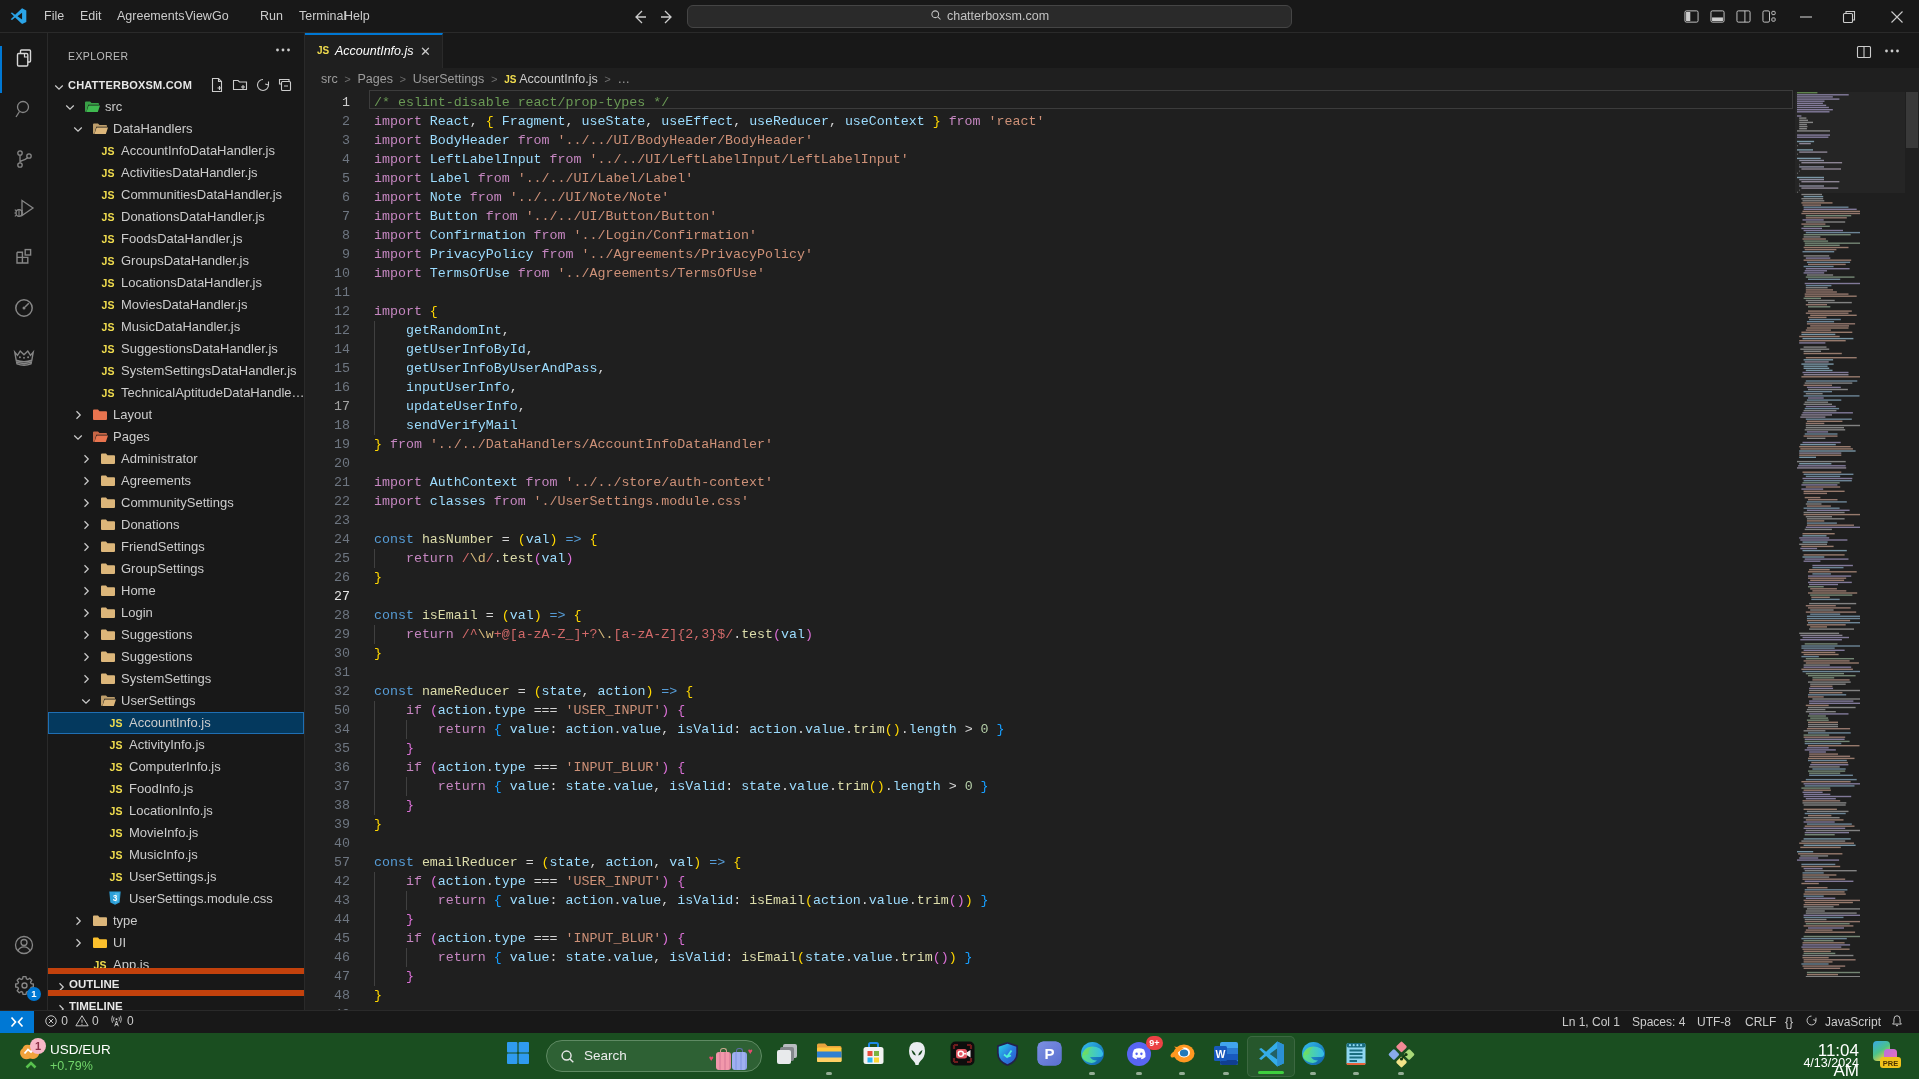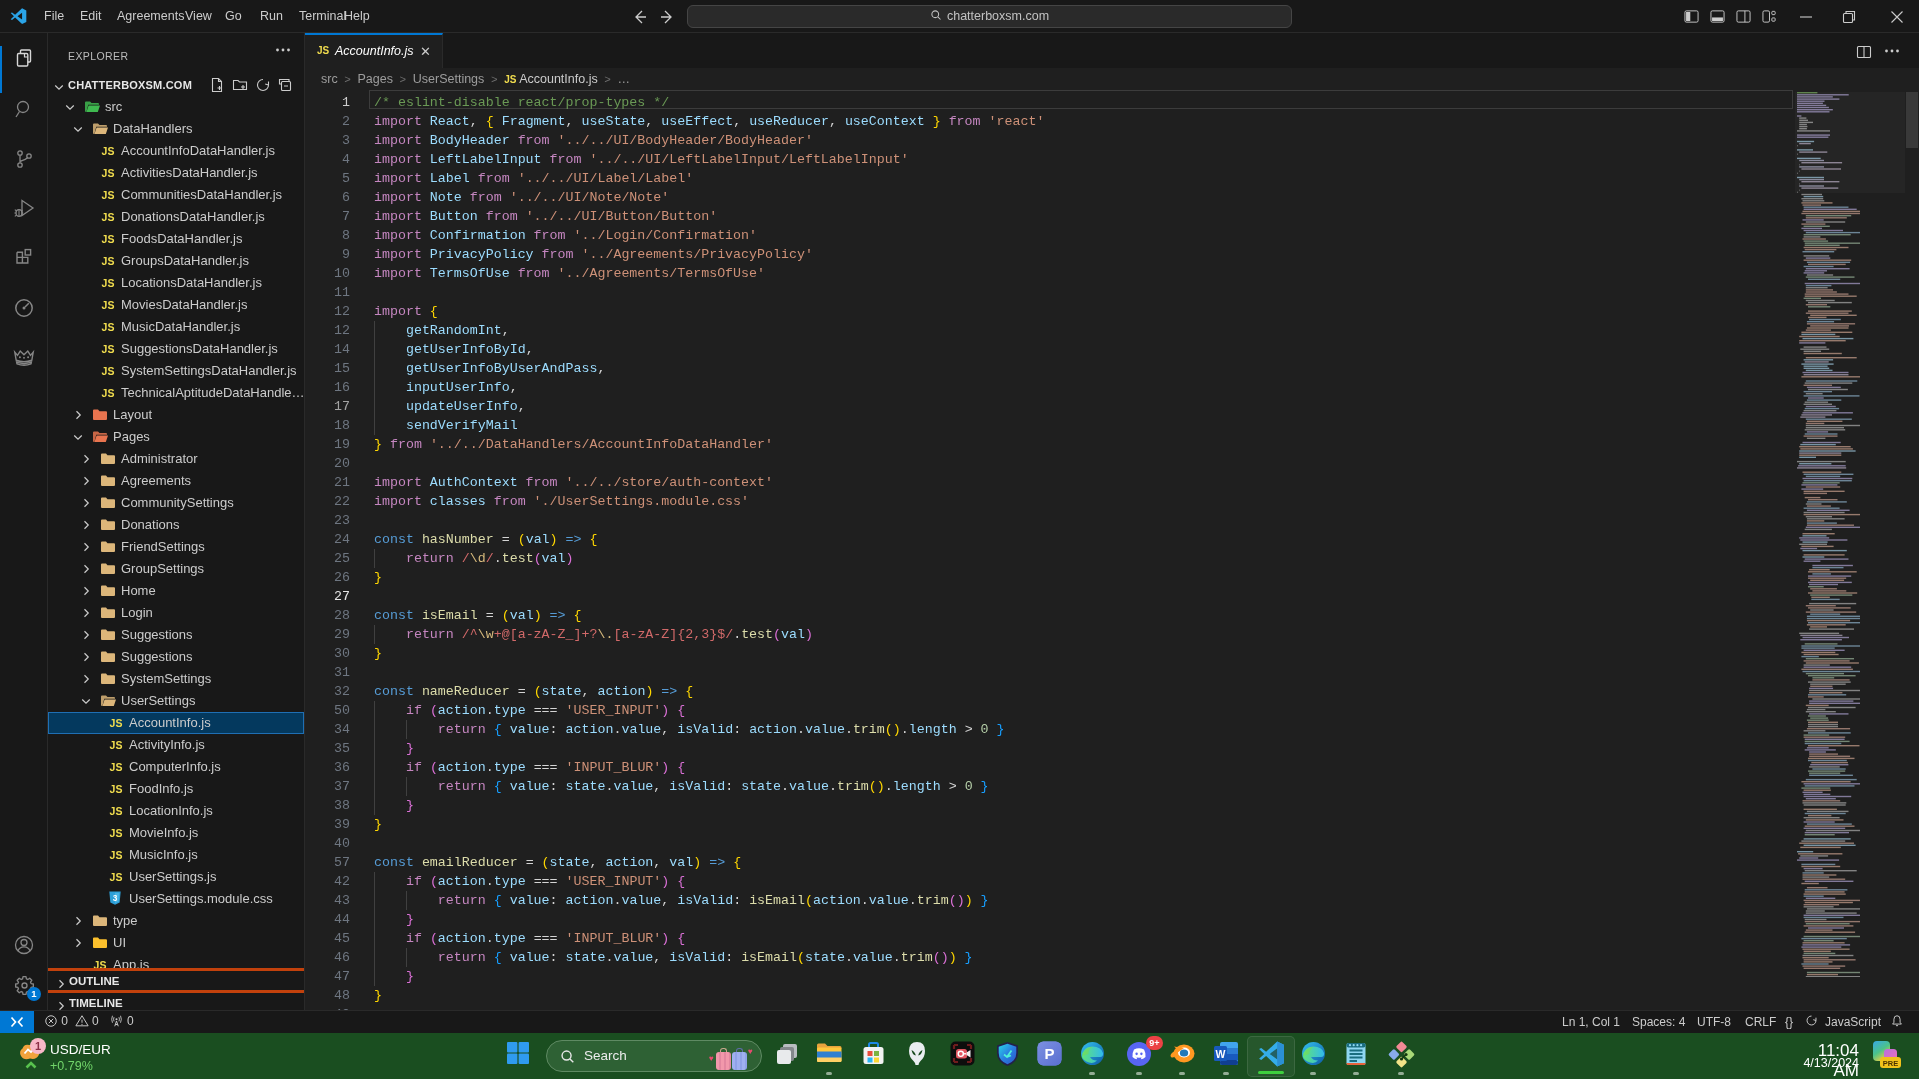--- a/index.html
+++ b/index.html
@@ -23,21 +23,21 @@
 #sb-title { position:absolute; left:20px; top:17px; color:#bbbbbb; font-size:11px; letter-spacing:0.4px; }
 #sb-sect { position:absolute; left:0px; top:41px; width:257px; height:22px; }
 #sb-sect .lbl { position:absolute; left:20px; top:5px; color:#e7e7e7; font-size:11px; font-weight:bold; letter-spacing:0.2px; }
 #tree { position:absolute; left:0; top:63px; width:256px; height:872px; overflow:hidden; }
 .trow { position:absolute; left:0; width:256px; height:22px; color:#cccccc; font-size:13px; }
 .trow .nm { position:absolute; top:3px; }
 .trow.sel { background:#04395e; outline:1px solid #1f6fb4; outline-offset:-1px; }
 .chev { position:absolute; top:5px; width:12px; height:12px; }
 .ficon { position:absolute; top:3px; width:16px; height:15px; }
 .jsbadge { position:absolute; top:4px; width:16px; height:14px; color:#f0dc4e; font-weight:bold; font-size:10.5px; text-align:center; line-height:14px; font-family:"Liberation Sans",sans-serif; }
-#outline-sect, #timeline-sect { position:absolute; left:0; width:256px; height:22px; border-top:3px solid #c2410c; color:#cccccc; }
+#outline-sect, #timeline-sect { position:absolute; left:0; width:256px; height:22px; border-top:6px solid #c2410c; color:#cccccc; }
 #outline-sect .t, #timeline-sect .t { position:absolute; left:21px; top:4px; font-size:11.5px; font-weight:bold; color:#e7e7e7; }
 
 
 #editor { position:absolute; left:305px; top:33px; width:1614px; height:977px; background:#1f1f1f; }
 #tabbar { position:absolute; left:0; top:0; width:1614px; height:35px; background:#181818; }
 #tab1 { position:absolute; left:0; top:0; width:138px; height:35px; background:#1f1f1f; border-top:2px solid #0078d4; border-right:1px solid #2a2a2a; }
 #tab1 .tname { position:absolute; left:30px; top:9px; font-style:italic; color:#ffffff; font-size:12.5px; }
 #tab1 .tjs { position:absolute; left:12px; top:10px; color:#f0dc4e; font-weight:bold; font-size:10px; font-style:normal; }
 #tab1 .tx { position:absolute; left:115px; top:9px; color:#cccccc; font-size:13px; font-style:normal; }
 #breadcrumbs { position:absolute; left:0; top:35px; width:1614px; height:22px; color:#9d9d9d; font-size:12.5px; line-height:22px; }
@@ -59,21 +59,21 @@
 <body>
 <div id="app">
   <div id="titlebar">
 <svg width="17" height="17" viewBox="0 0 100 100" style="position:absolute;left:10px;top:8px">
  <path d="M71 2 L30 40 L12 26 L4 30 L23 48 L4 66 L12 70 L30 56 L71 94 L96 82 L96 14 Z M71 28 L71 68 L44 48 Z" fill="#2aa4e8"></path>
 </svg>
 <span class="menuitem" style="left:44px">File</span>
 <span class="menuitem" style="left:80px">Edit</span>
 <span class="menuitem" style="left:117px">Agreements</span>
 <span class="menuitem" style="left:185px">View</span>
-<span class="menuitem" style="left:225px">Go</span>
+<span class="menuitem" style="left:212px">Go</span>
 <span class="menuitem" style="left:260px">Run</span>
 <span class="menuitem" style="left:299px">Terminal</span>
 <span class="menuitem" style="left:344px">Help</span>
 <svg width="16" height="16" viewBox="0 0 16 16" style="position:absolute;left:632px;top:9px">
         <path d="M10 2 L4 8 L10 14 M4 8 L14 8" stroke="#cccccc" stroke-width="1.3" fill="none"></path>
       </svg>
 <svg width="16" height="16" viewBox="0 0 16 16" style="position:absolute;left:659px;top:9px">
         <path d="M6 2 L12 8 L6 14 M12 8 L2 8" stroke="#cccccc" stroke-width="1.3" fill="none"></path>
       </svg>
 <div id="cmdcenter"><svg width="12" height="12" viewBox="0 0 16 16" style="vertical-align:-1px;margin-right:5px">

